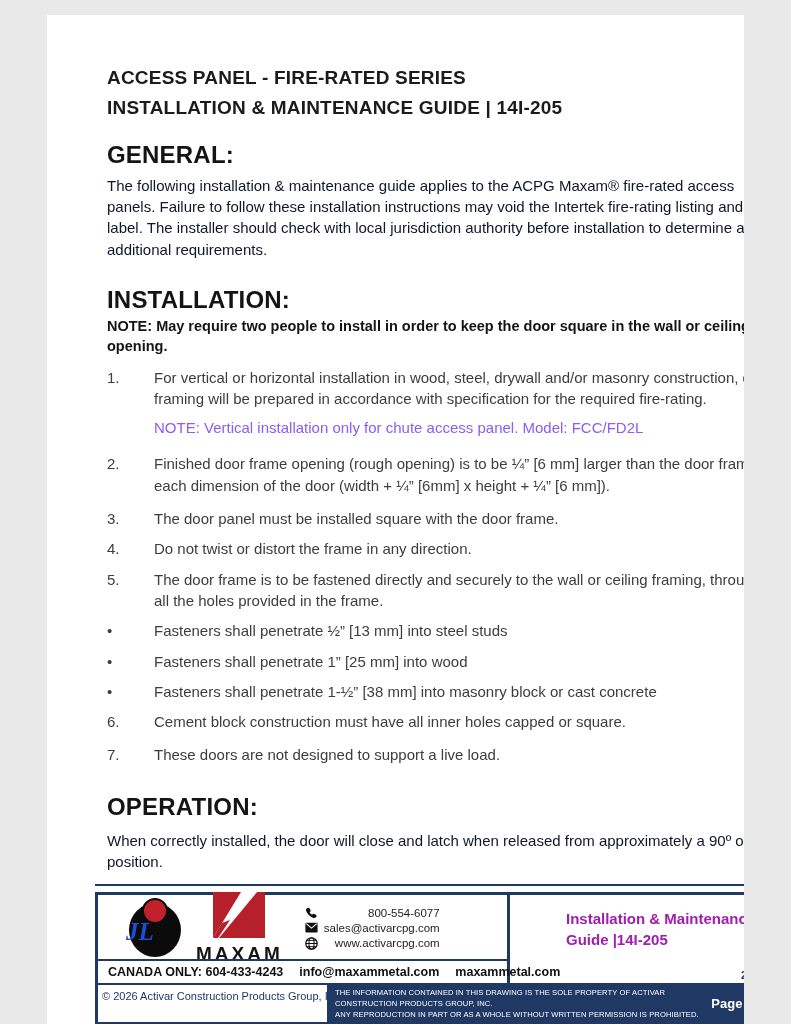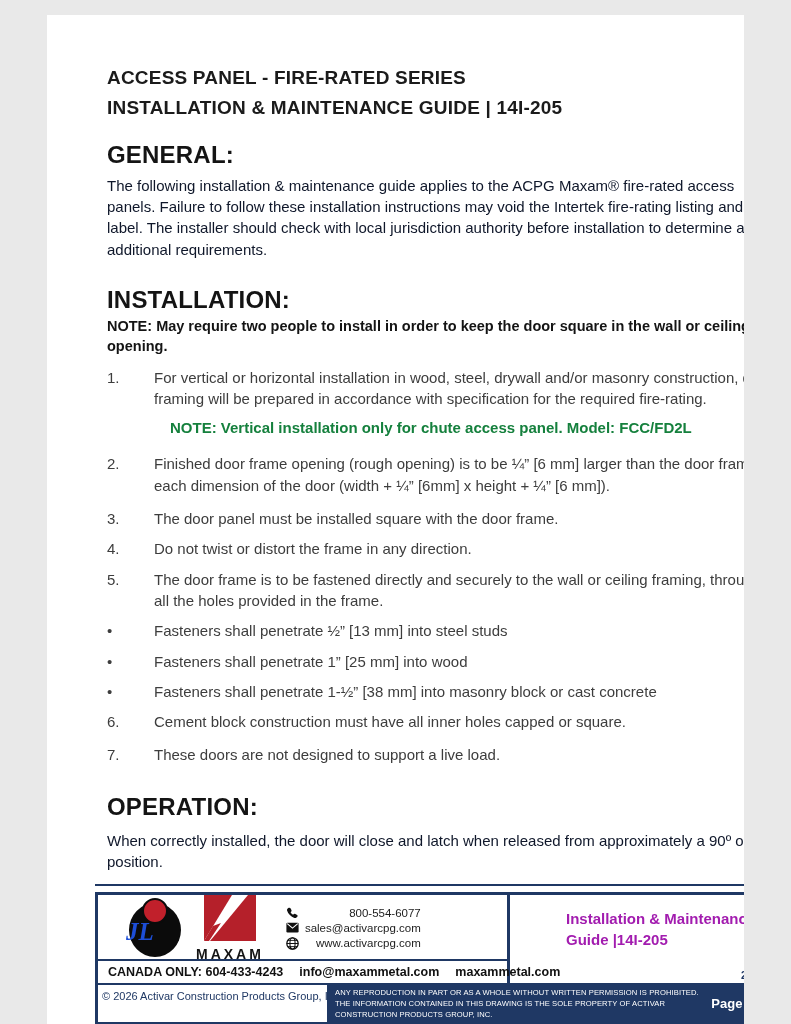--- a/index.html
+++ b/index.html
@@ -18,21 +18,21 @@
   .general-block { margin-top:17px; }
   .general-block .body-text { margin-top:6px; }
 
   .install-block { margin-top:26px; }
   .install-note { font-size:14.5px; font-weight:bold; color:#141414; margin-top:2px; line-height:1.4; }
 
   .inst-list { margin-top:10px; }
   .li-row { display:flex; font-size:15px; color:#3d3d3d; line-height:1.42; margin-bottom:9px; }
   .li-marker { width:47px; flex:none; }
   .li-text { flex:1; }
-  .li-row.bold-note { font-weight:bold; color:#15803d; margin-top:-1px; margin-bottom:15px;gap:16px; }
+  .li-row.bold-note { font-weight:normal; color:#8b5cf6; margin-top:-1px; margin-bottom:15px; }
   .li-row.gap-after { margin-bottom:12px; }
 
   .operation-block { margin-top:27px; }
   .operation-block .body-text { margin-top:9px; }
   .maintenance-block { margin-top:29px; }
   .maintenance-block .body-text { margin-top:8px; }
 
   
   .footer-topline { position:absolute; left:48px; top:869px; width:733px; height:2px; background:#1f3864; }
   .footer-box { position:absolute; left:48px; top:877px; width:698px; border:3px solid #1f3864; background:#fff; }
@@ -50,21 +50,21 @@
   .fb-legal { flex:1; font-size:7.6px; line-height:1.45; letter-spacing:.1px; }
   .fb-page { font-weight:bold; font-size:13px; white-space:nowrap; padding-right:2px; }
 
   
   .jl-logo { position:relative; width:58px; height:60px; flex:none; margin-right:12px; }
   .jl-ellipse { position:absolute; left:3px; top:5px; width:52px; height:54px; background:#0b0b0b; border-radius:50%; }
   .jl-dot { position:absolute; left:16px; top:0; width:26px; height:26px; background:#c1202b; border:2px solid #0b0b0b; border-radius:50%; }
   .jl-text { position:absolute; left:0; top:20px; width:58px; color:#1d4ed8;
              font-family:"Liberation Serif", serif; font-style:italic; font-weight:bold; font-size:25px; }
   .maxam { flex:none; margin-right:22px; text-align:center; }
-  .maxam-label { font-weight:bold; font-size:14px; letter-spacing:3px; color:#141414; margin-top:1px; }
+  .maxam-label { font-weight:bold; font-size:19px; letter-spacing:3px; color:#141414; margin-top:1px; }
 
   .contact-stack { display:flex; flex-direction:column; gap:3px; }
   .contact-row { display:flex; align-items:center; gap:6px; font-size:11.5px; color:#1c1c1c;justify-content:space-between; }
   .contact-row svg { flex:none; }
 </style>
 </head>
 <body>
 
 <div class="page">
   <div class="content">
@@ -213,20 +213,20 @@
           <div>Guide |14I-205</div>
         </div>
         <div class="fb-date">2-5-2026</div>
       </div>
     </div>
 
     <div class="fb-bottom">
       <div class="fb-copy">© 2026 Activar Construction Products Group, Inc.</div>
       <div class="fb-legal-bar">
         <div class="fb-legal">
+          <div>THE INFORMATION CONTAINED IN THIS DRAWING IS THE SOLE PROPERTY OF ACTIVAR CONSTRUCTION PRODUCTS GROUP, INC.</div>
           <div>ANY REPRODUCTION IN PART OR AS A WHOLE WITHOUT WRITTEN PERMISSION IS PROHIBITED.</div>
-          <div>THE INFORMATION CONTAINED IN THIS DRAWING IS THE SOLE PROPERTY OF ACTIVAR CONSTRUCTION PRODUCTS GROUP, INC.</div>
         </div>
         <div class="fb-page">Page 1 of 1</div>
       </div>
     </div>
   </div>
 </div>
 
 </body></html>

